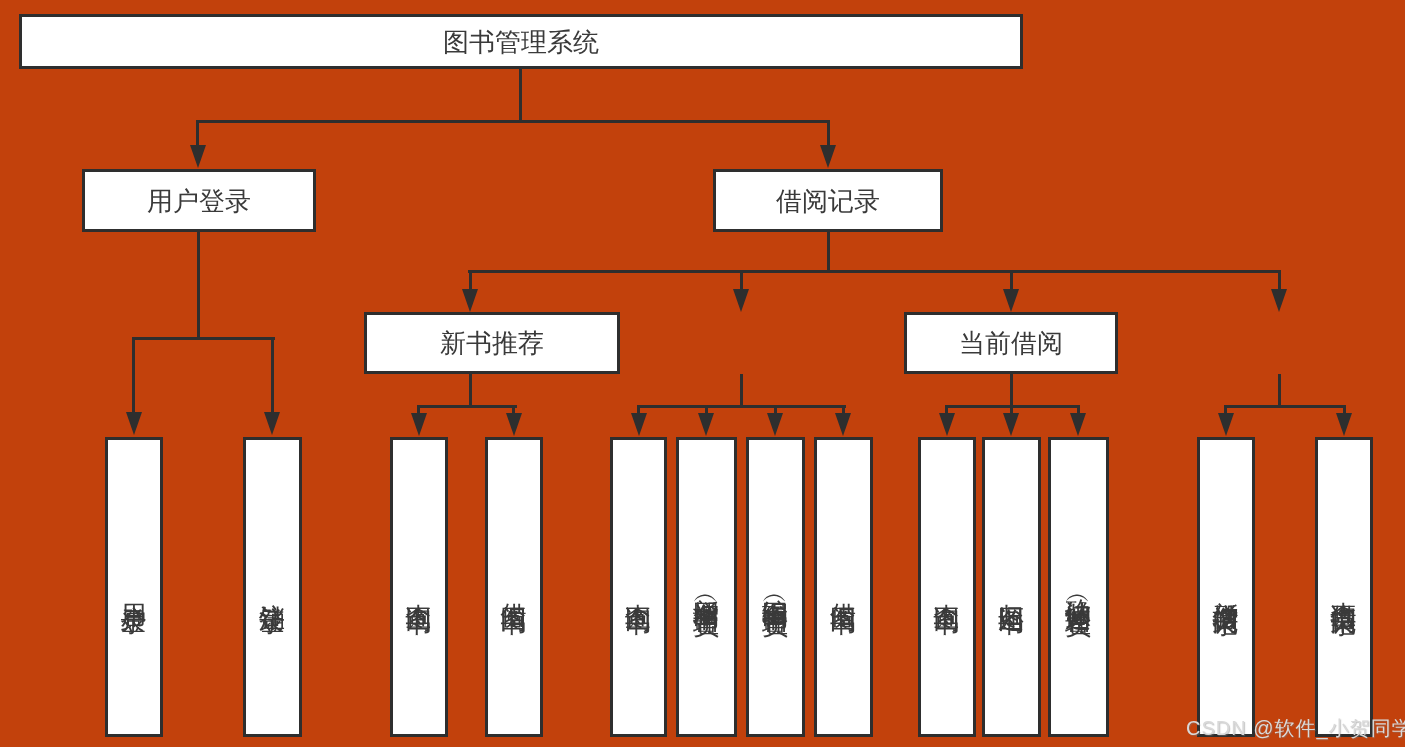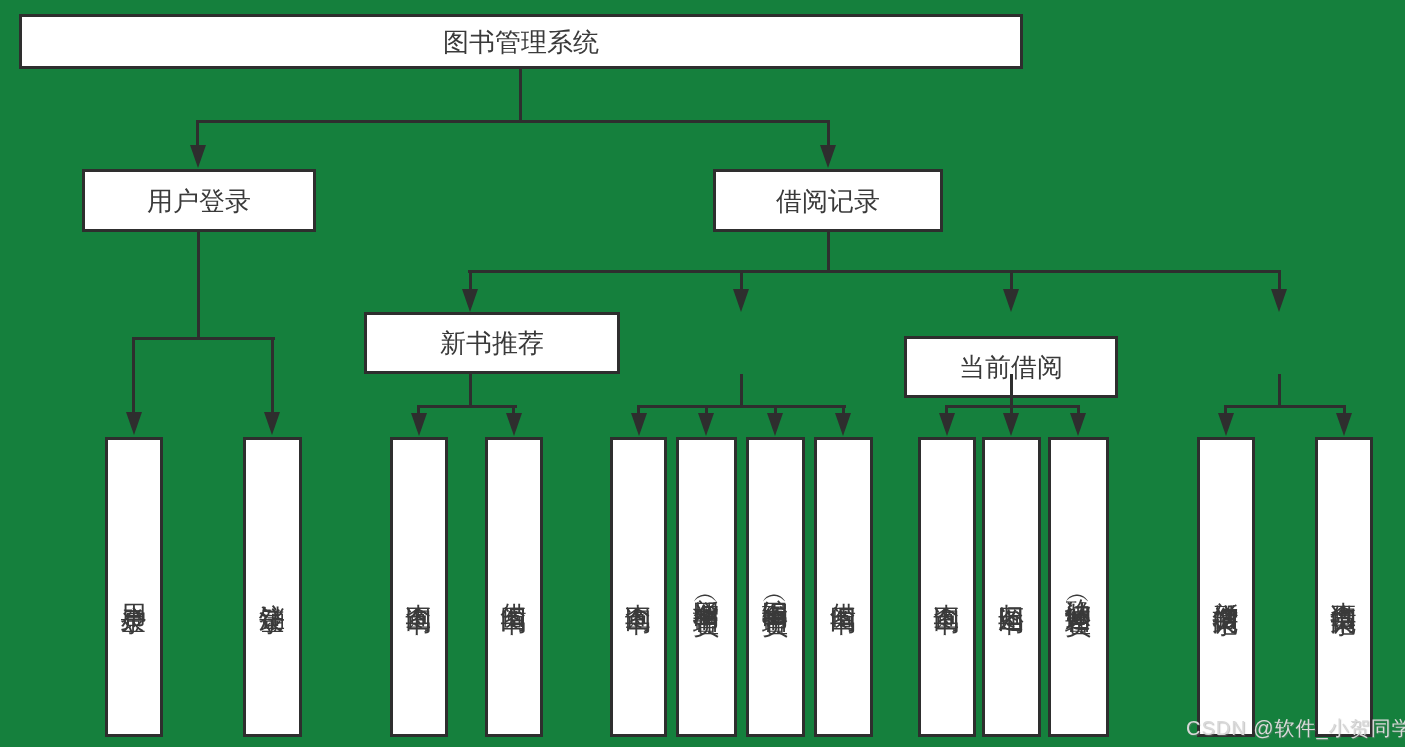--- a/index.html
+++ b/index.html
@@ -1,17 +1,17 @@
 <!DOCTYPE html>
 <html><head>
 <meta charset="utf-8">
 <style>
   html,body{margin:0;padding:0;background:#ffffff;}
   .canvas{
-    position:relative;width:1405px;height:747px;background:#15803d;
+    position:relative;width:1405px;height:747px;background:#c2410c;
     font-family:"Liberation Sans","DejaVu Sans",sans-serif;overflow:hidden;
   }
   .box{
     position:absolute;box-sizing:border-box;background:#ffffff;
     border:3px solid #2e2e2e;display:flex;align-items:center;justify-content:center;
     color:#3a3a3a;font-size:26px;line-height:1;text-align:center;white-space:nowrap;
   }
   .vbox .vtext{
     writing-mode:vertical-rl;text-orientation:mixed;letter-spacing:2px;line-height:1;
   }
@@ -30,21 +30,21 @@
 <body>
 
 <div class="canvas">
 
   <div class="box" style="left:19px;top:14px;width:1004px;height:55px;">图书管理系统</div>
 
   <div class="box" style="left:82px;top:169px;width:234px;height:63px;">用户登录</div>
   <div class="box" style="left:713px;top:169px;width:230px;height:63px;">借阅记录</div>
 
   <div class="box" style="left:364px;top:312px;width:256px;height:62px;">新书推荐</div>
-  <div class="box" style="left:904px;top:312px;width:214px;height:62px;margin-top:24px;">当前借阅</div>
+  <div class="box" style="left:904px;top:312px;width:214px;height:62px;">当前借阅</div>
 
   <div class="box vbox" style="left:105px;top:437px;width:58px;height:300px;">
     <span class="vtext">用户登录</span>
     </div>
   <div class="box vbox" style="left:243px;top:437px;width:59px;height:300px;">
     <span class="vtext">注销登录</span>
     </div>
 
   <div class="box vbox" style="left:390px;top:437px;width:58px;height:300px;">
     <span class="vtext">查询图书</span>

